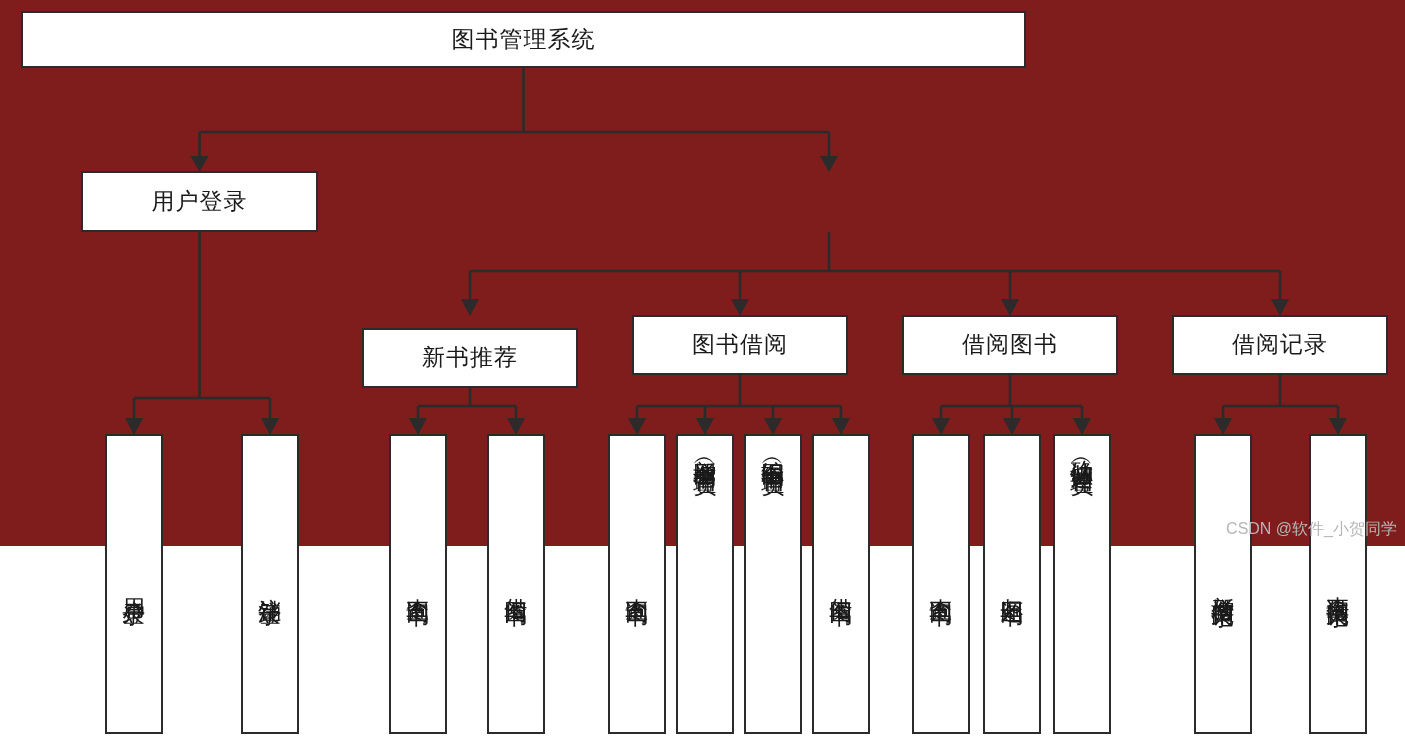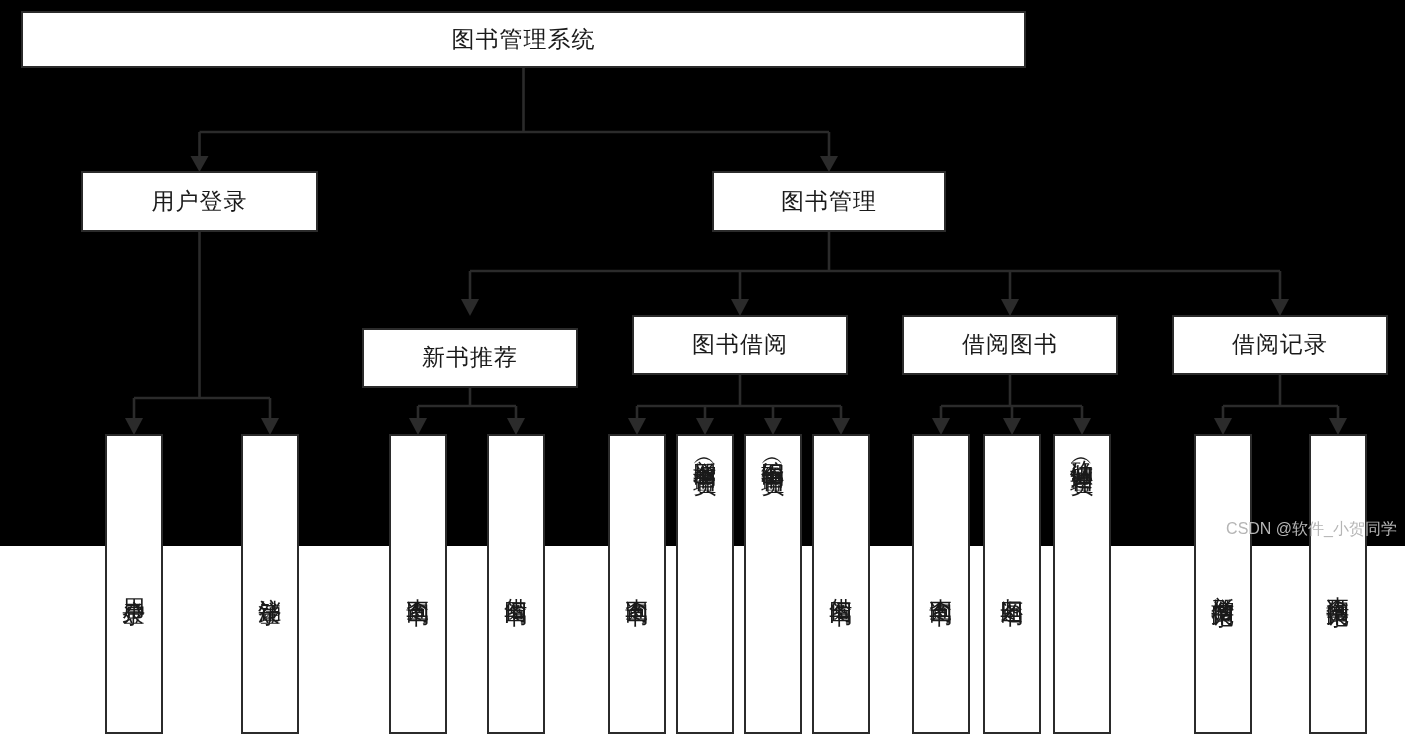--- a/index.html
+++ b/index.html
@@ -11,21 +11,21 @@
   body {
     width: 1405px;
     height: 747px;
     font-family: "Liberation Sans", "DejaVu Sans", sans-serif;
     overflow: hidden;
   }
   #diagram-root {
     position: relative;
     width: 1405px;
     height: 546px;
-    background: #000000;
+    background: #7f1d1d;
   }
   svg#tree-svg {
     position: absolute;
     left: 0;
     top: 0;
     width: 1405px;
     height: 747px;
     display: block;
   }
   
@@ -181,23 +181,20 @@
   </svg>
 
   <div class="node node-h node-root" style="left:21px; top:11px; width:1005px; height:57px;">
     <span class="node-label">图书管理系统</span>
   </div>
 
   <div class="node node-h" style="left:81px; top:171px; width:237px; height:61px;">
     <span class="node-label">用户登录</span>
   </div>
 
-  <div class="node node-h" style="left:712px; top:171px; width:234px; height:61px;">
-    <span class="node-label">图书管理</span>
-  </div>
 
   <div class="node node-h" style="left:362px; top:328px; width:216px; height:60px;">
     <span class="node-label">新书推荐</span>
   </div>
 
   <div class="node node-h" style="left:632px; top:315px; width:216px; height:60px;">
     <span class="node-label">图书借阅</span>
   </div>
 
   <div class="node node-h" style="left:902px; top:315px; width:216px; height:60px;">

